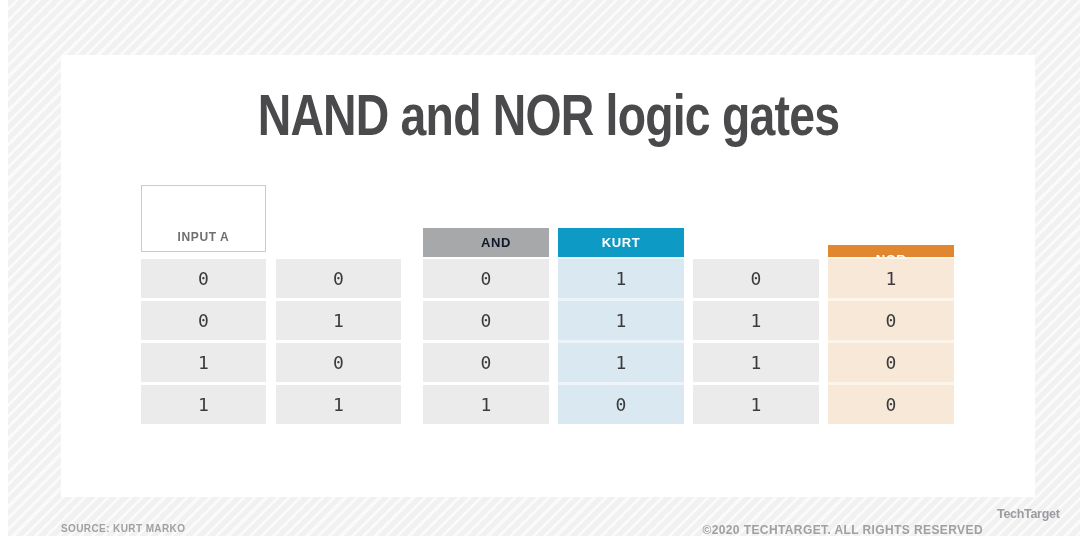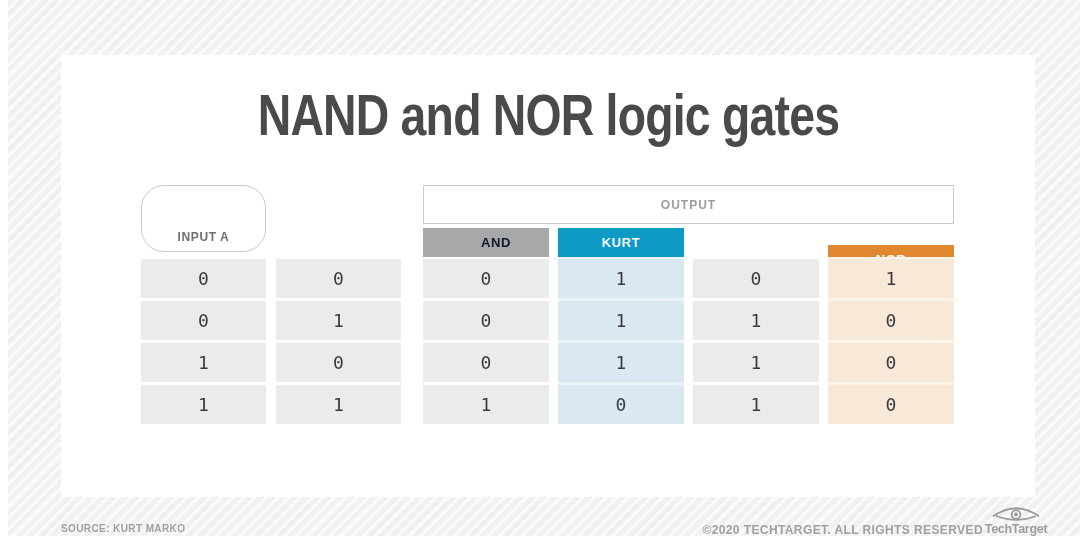--- a/index.html
+++ b/index.html
@@ -24,21 +24,21 @@
     color: #4a4a4c; line-height: 1.0; letter-spacing: -1px;
   }
   .title span { display: inline-block; transform: scaleX(0.80); transform-origin: center; }
 
   
   .hbox {
     position: absolute; background: #ffffff;
     border: 1px solid #c9cacc;
     display: flex; justify-content: center;
   }
-  .input-box { top: 185px; height: 67px; width: 125px; align-items: flex-end; padding-bottom: 7px; border-radius: 23px; }
+  .input-box { top: 185px; height: 67px; width: 125px; align-items: flex-end; padding-bottom: 7px; }
   .input-a { left: 133px; }
   .input-b { left: 268px; }
   .input-label {
     font-size: 12px; font-weight: bold; letter-spacing: 0.6px; color: #6e6f72;
   }
   .output-box { left: 415px; top: 185px; width: 531px; height: 39px; align-items: center; }
   .output-label {
     font-size: 12px; font-weight: bold; letter-spacing: 1px; color: #9b9ca0;
   }
 
@@ -80,42 +80,39 @@
   .footer-source {
     position: absolute; left: 53px; top: 523px;
     font-size: 10px; font-weight: bold; letter-spacing: 0.4px; color: #9fa0a3;
   }
   .footer-copy {
     position: absolute; right: 105px; top: 523px;
     font-size: 12px; font-weight: bold; letter-spacing: 0.4px; color: #9fa0a3;
   }
   .logo {
     position: absolute; left: 982px; top: 505px; width: 52px;
-    display: flex; flex-direction: column; align-items: center;
+    display: flex; align-items: center; gap: 7px;
   }
   .logo-text {
     font-size: 12.5px; font-weight: bold; color: #9b9c9f; letter-spacing: -0.3px;
     margin-top: 0px;
   }
 </style>
 </head>
 <body>
 
 <div class="stage">
   <div class="card"></div>
 
   <h1 class="title"><span>NAND and NOR logic gates</span></h1>
 
   <div class="hbox input-box input-a">
     <span class="input-label">INPUT A</span>
   </div>
 
-  <div class="hbox output-box">
-    <span class="output-label">OUTPUT</span>
-  </div>
 
   <div class="chead gray h-and">AND</div>
   <div class="chead teal h-nand">KURT</div>
   <div class="chead orange h-nor">NOR</div>
 
   <div class="bcol c-a">
     <div class="cell gray">0</div>
     <div class="cell gray">0</div>
     <div class="cell gray">1</div>
     <div class="cell gray">1</div>

